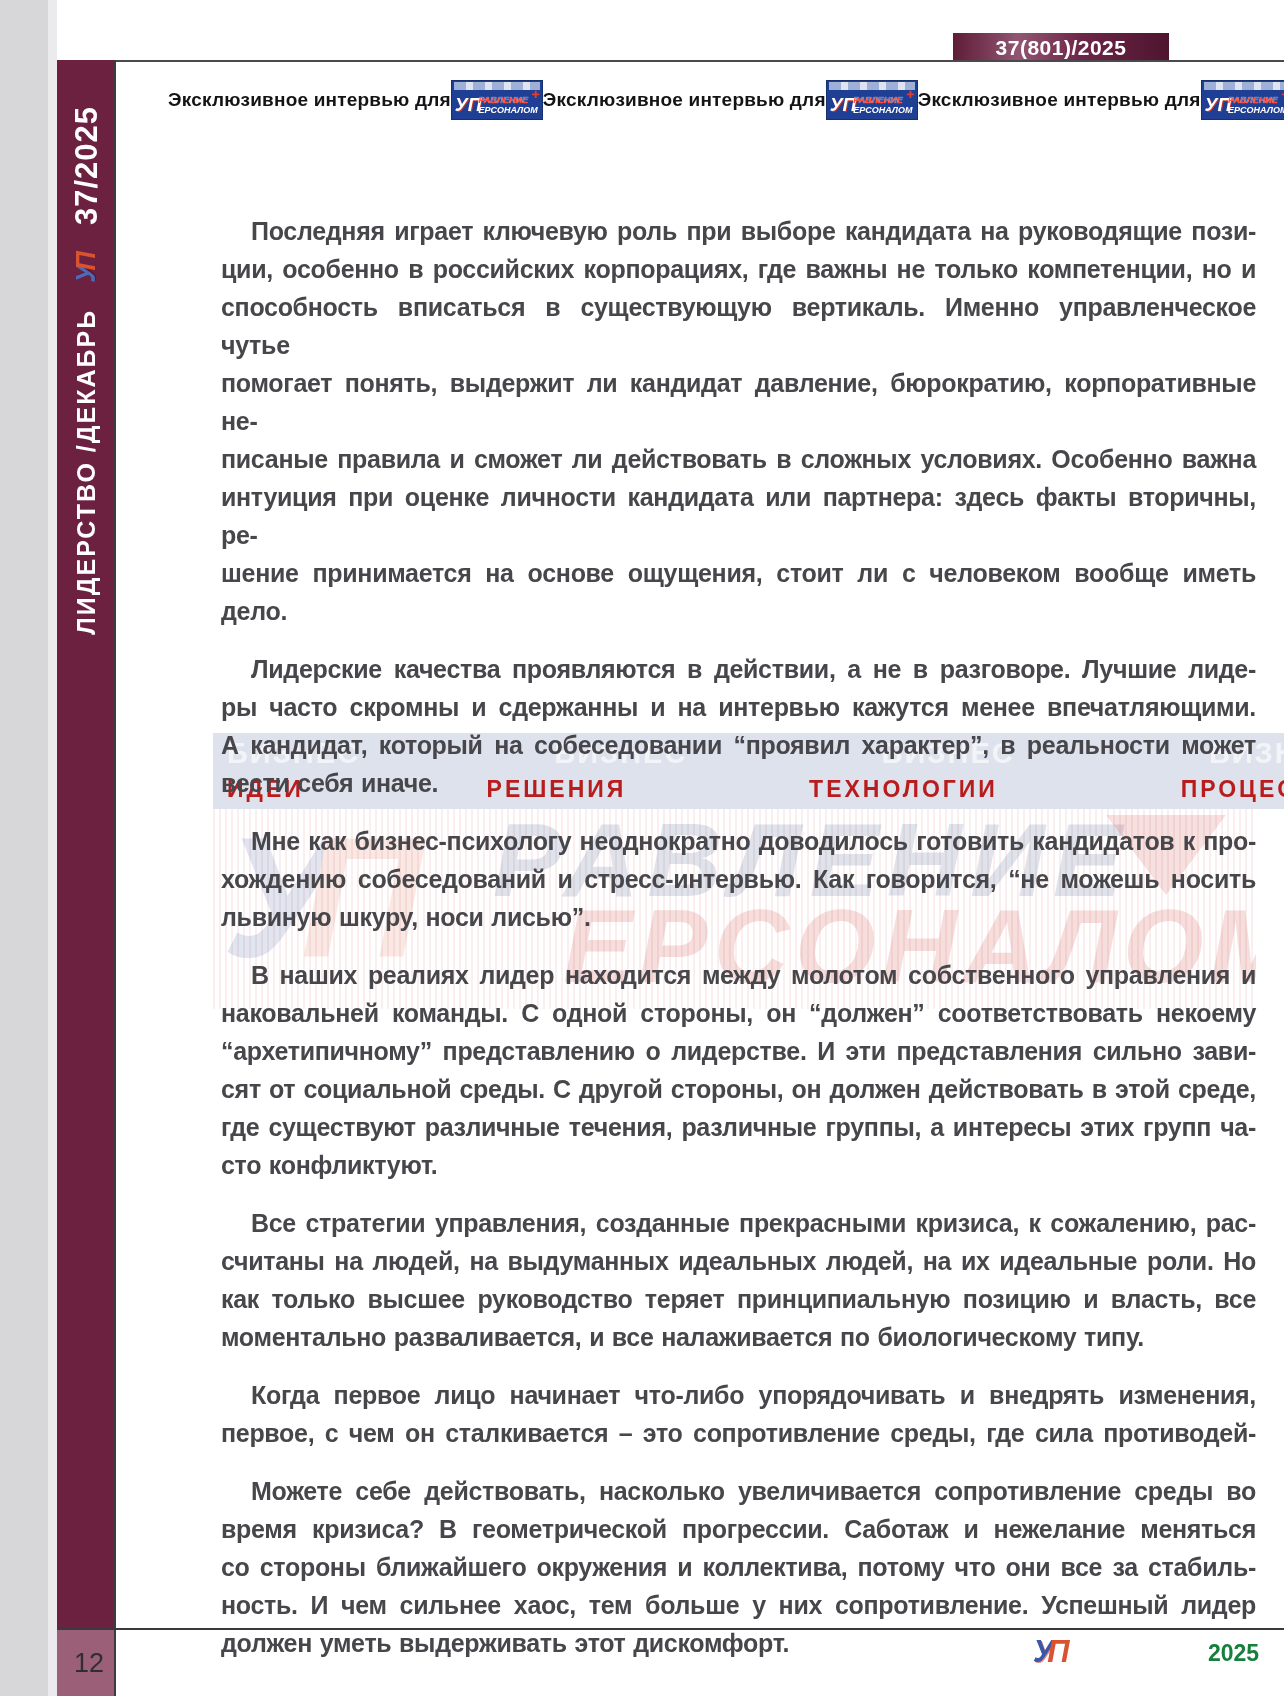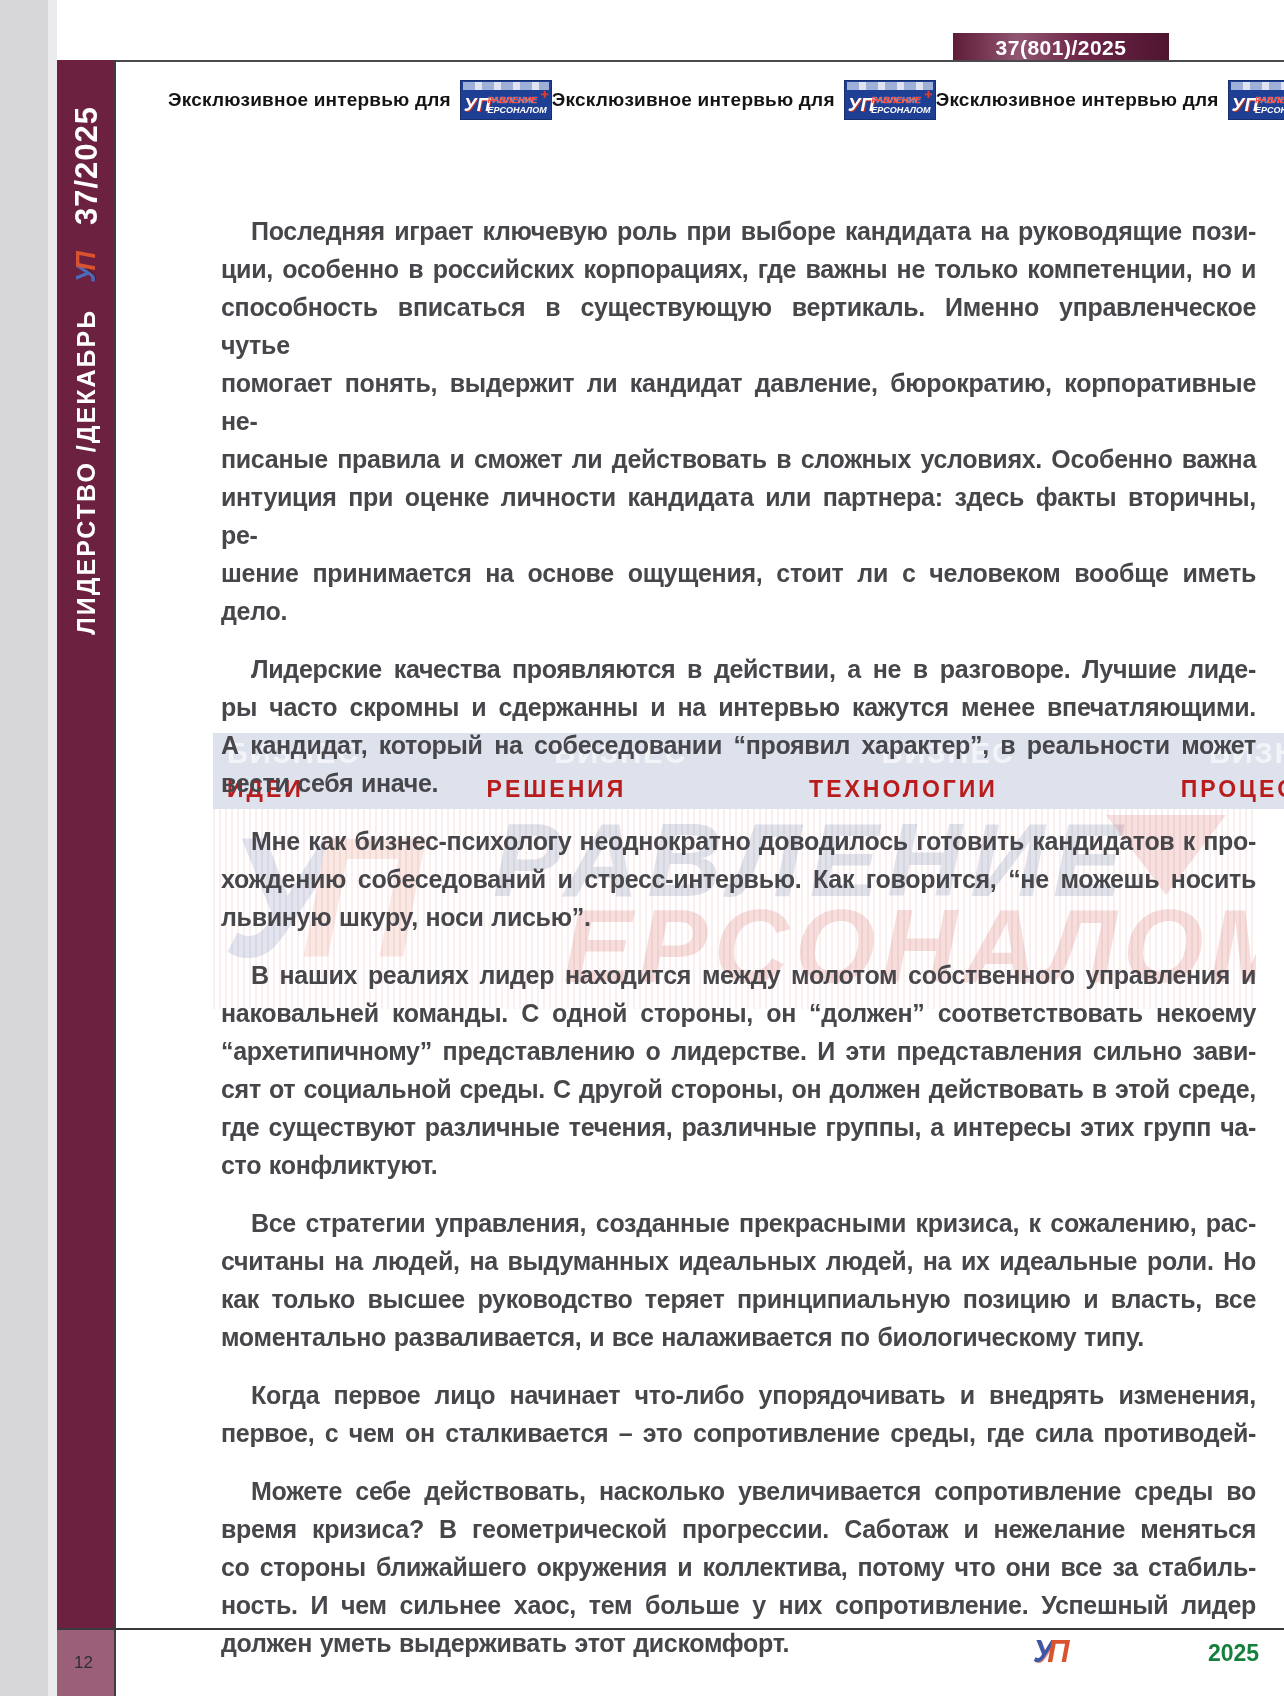--- a/index.html
+++ b/index.html
@@ -28,25 +28,25 @@
   .sb-section{color:#fff;font-size:25px;font-weight:600;letter-spacing:2px;white-space:nowrap;}
   .sb-issue{color:#fff;font-size:31px;font-weight:800;letter-spacing:1px;white-space:nowrap;}
   .up-mark{font-style:italic;font-weight:900;white-space:nowrap;}
   .up-mark .u{color:#3b57a8;}
   .up-mark .p{color:#d9532f;margin-left:-.22em;}
   .sb-logo{font-size:27px;}
   .sb-logo .u{color:#4d6ab8;text-shadow:1px 1px 0 rgba(0,0,0,.25);}
   
   .pagebox{position:absolute;left:9px;top:1630px;width:59px;height:66px;background:var(--c-maroon_light);
     border-right:2px solid #3b3b40;box-sizing:border-box;display:flex;align-items:center;}
-  .pagebox span{font-size:17px;font-weight:500;color:#2e2e36;padding-left:17px;}
+  .pagebox span{font-size:27px;font-weight:500;color:#2e2e36;padding-left:17px;}
   
   .hdr-row{position:absolute;left:120px;top:76px;width:1008px;height:48px;display:flex;
     align-items:center;justify-content:space-between;}
-  .hdr-unit{display:flex;align-items:center;gap:9px;}
+  .hdr-unit{display:flex;align-items:center;}
   .hdr-text{font-size:19px;font-weight:bold;color:#141416;letter-spacing:.2px;white-space:nowrap;}
   .mag-logo{width:92px;height:40px;display:flex;flex-direction:column;background:var(--c-logo_blue);
     border:1px solid #16306e;box-sizing:border-box;}
   .mag-top{height:8px;margin:1px 2px 0;background:
     repeating-linear-gradient(90deg,#9fb0d8 0 12px,#dfe4f0 12px 19px);}
   .mag-main{flex:1;position:relative;display:flex;align-items:center;padding:0 3px;}
   .mag-up{font-style:italic;font-weight:900;font-size:19px;line-height:1;color:#fff;
     text-shadow:1px 1px 0 #c0362b;}
   .mag-lines{display:flex;flex-direction:column;margin-left:-3px;}
   .mag-l1{font-style:italic;font-weight:800;font-size:9px;line-height:10px;color:#ff4a3a;

